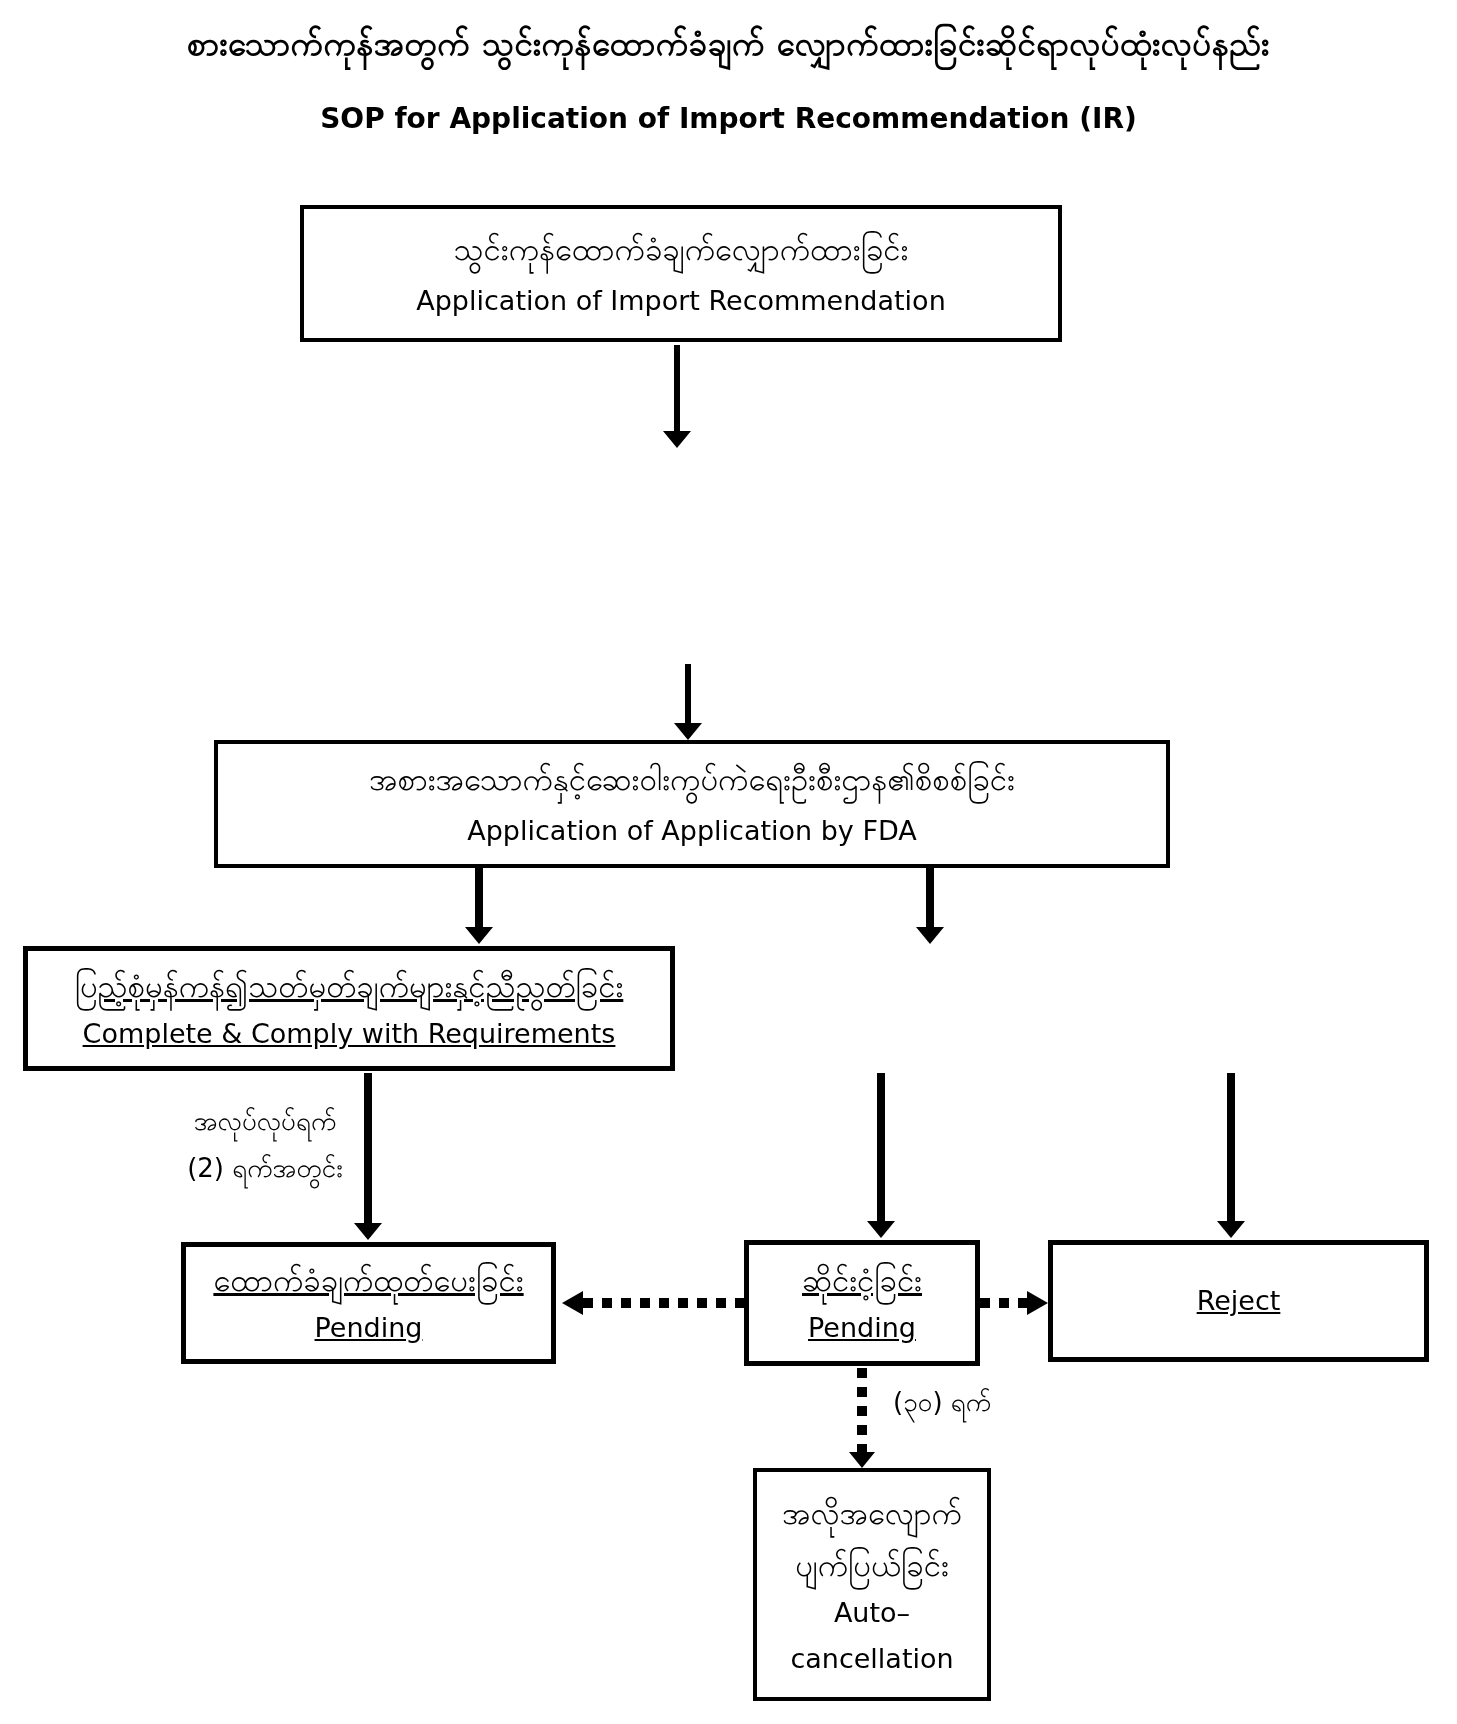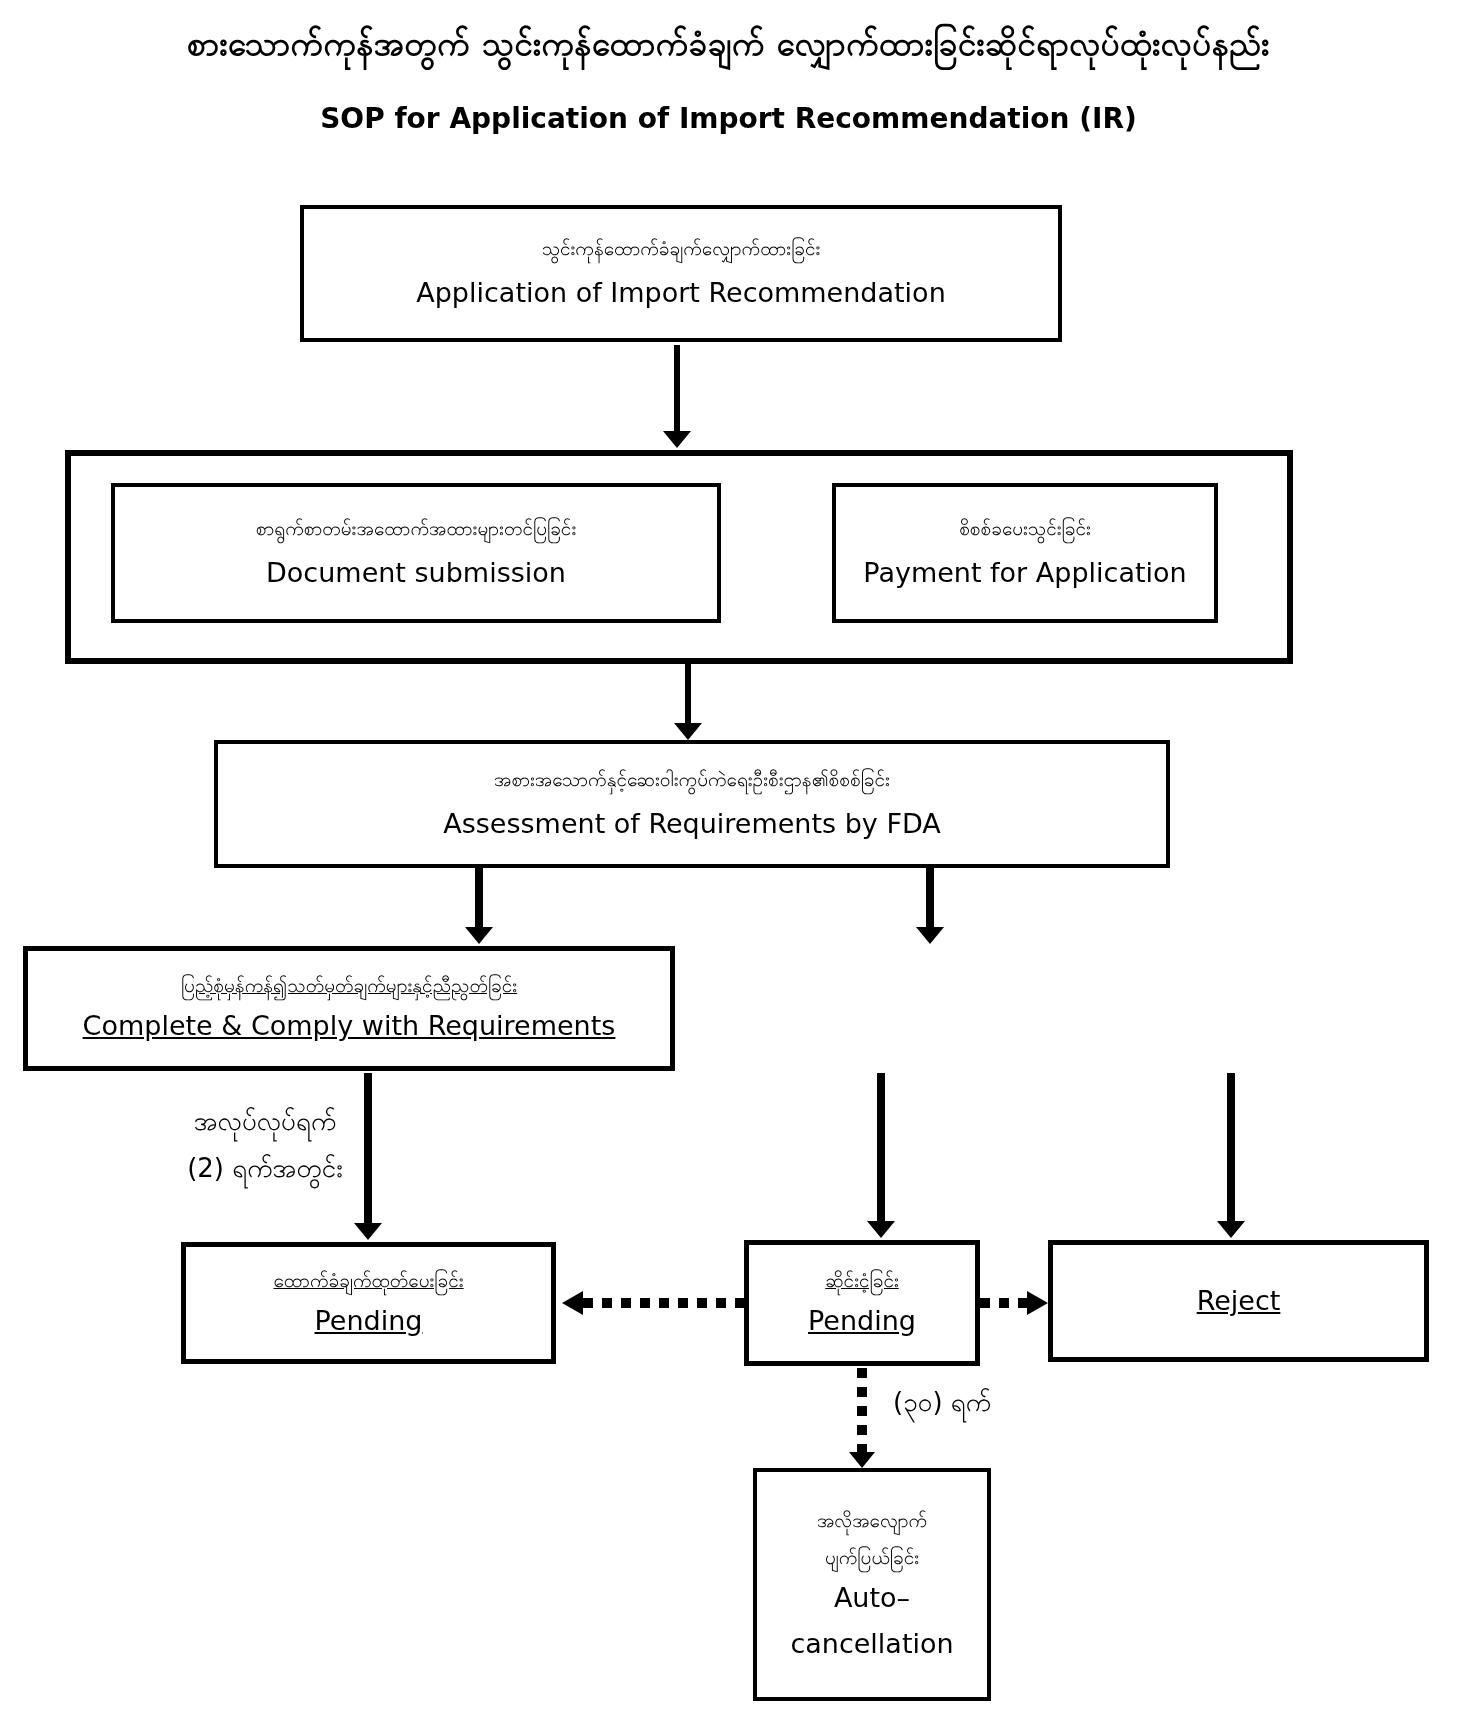--- a/index.html
+++ b/index.html
@@ -14,21 +14,21 @@
   .page-title-en {
     position:absolute; top:102px; left:0; width:100%; text-align:center;
     font-size:28px; font-weight:bold;
   }
   .node {
     position:absolute; box-sizing:border-box; border:4px solid #000; background:#fff;
     display:flex; flex-direction:column; align-items:center; justify-content:center;
     text-align:center; gap:16px; padding:8px 12px;
   }
   .node.bold-border { border-width:5px;text-decoration:underline; }
-  .node .my { font-size:19px; line-height:1.25; }
+  .node .my { font-size:31px; line-height:1.25; }
   .node .en { font-size:27px; line-height:1.2; }
   .group-box {
     position:absolute; box-sizing:border-box; border:6px solid #000; background:#fff;
   }
   
   .varrow { position:absolute; width:32px; }
   .varrow .shaft {
     position:absolute; left:50%; top:0; bottom:15px; width:6px; margin-left:-3px; background:#000;
   }
   .varrow.thick .shaft { width:8px; margin-left:-4px; }
@@ -76,39 +76,29 @@
   <div class="node" style="left:300px; top:205px; width:762px; height:137px;">
     <div class="my">သွင်းကုန်ထောက်ခံချက်လျှောက်ထားခြင်း</div>
     <div class="en">Application of Import Recommendation</div>
   </div>
 
   <div class="varrow" style="left:661px; top:345px; height:103px;">
     <div class="shaft"></div>
     <div class="head"></div>
   </div>
 
-  <div class="group-box" style="left:65px; top:450px; width:1228px; height:214px;">
-    <div class="node" style="left:40px; top:27px; width:610px; height:140px;">
-      <div class="my">စာရွက်စာတမ်းအထောက်အထားများတင်ပြခြင်း</div>
-      <div class="en">Document submission</div>
-    </div>
-    <div class="node" style="left:761px; top:27px; width:386px; height:140px;">
-      <div class="my">စိစစ်ခပေးသွင်းခြင်း</div>
-      <div class="en">Payment for Application</div>
-    </div>
-  </div>
 
   <div class="varrow" style="left:672px; top:664px; height:76px;">
     <div class="shaft"></div>
     <div class="head"></div>
   </div>
 
   <div class="node" style="left:214px; top:740px; width:956px; height:128px;">
     <div class="my">အစားအသောက်နှင့်ဆေးဝါးကွပ်ကဲရေးဦးစီးဌာန၏စိစစ်ခြင်း</div>
-    <div class="en">Assessment of Requirements by FDA</div>
+    <div class="en">Application of Application by FDA</div>
   </div>
 
   <div class="varrow thick" style="left:463px; top:868px; height:76px;">
     <div class="shaft"></div>
     <div class="head"></div>
   </div>
   <div class="varrow thick" style="left:914px; top:868px; height:76px;">
     <div class="shaft"></div>
     <div class="head"></div>
   </div>

